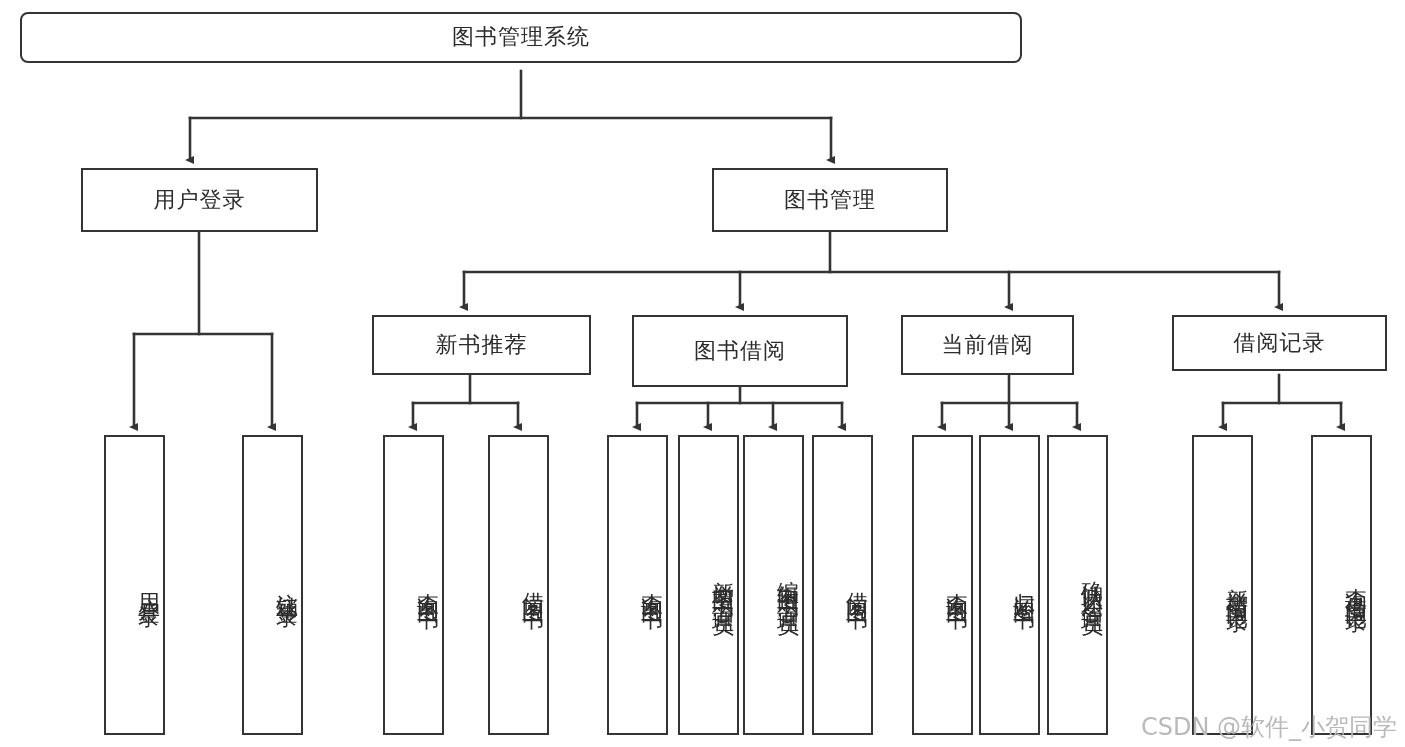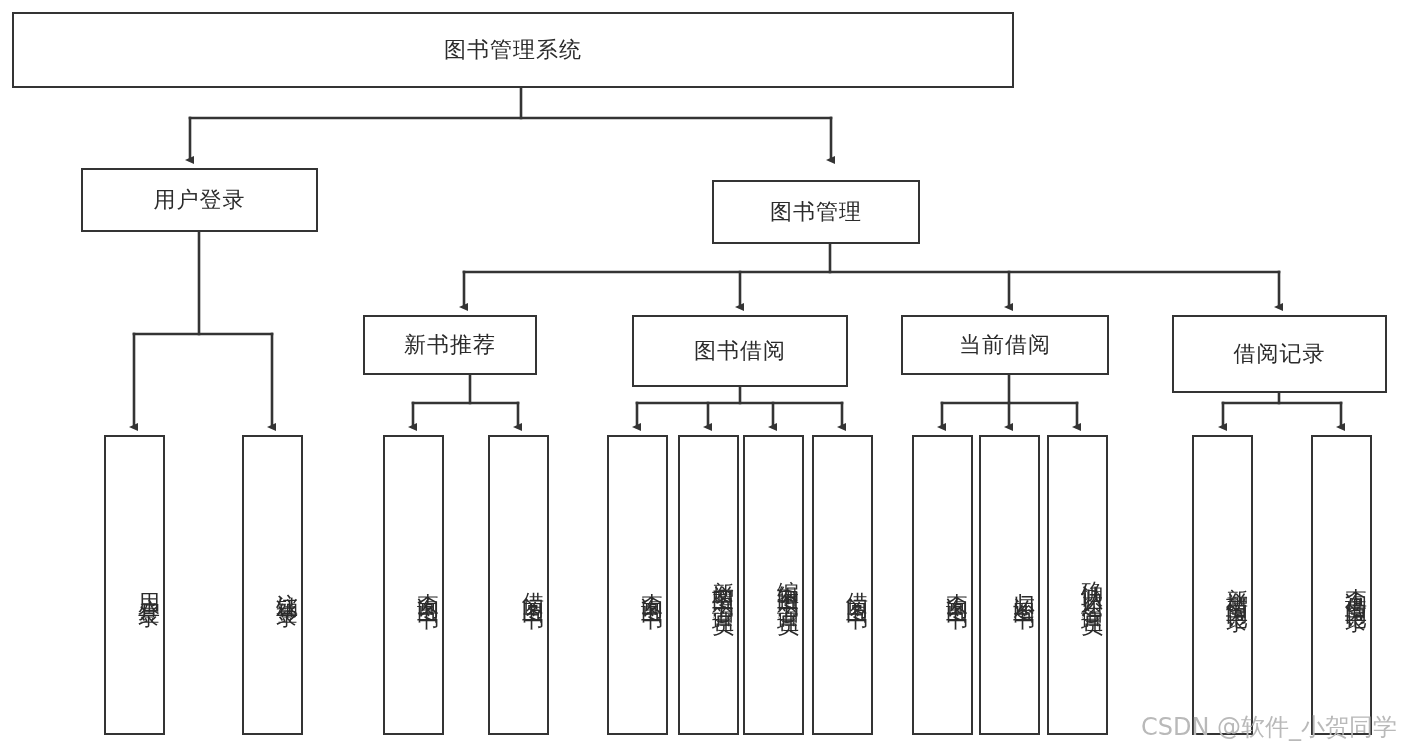--- a/index.html
+++ b/index.html
@@ -119,41 +119,41 @@
       <path d="M1009,403 L1009,427" marker-end="url(#arrow)"></path>
       <path d="M1077,403 L1077,427" marker-end="url(#arrow)"></path>
 
       <path d="M1279,375 L1279,403"></path>
       <path d="M1223,403 L1341,403"></path>
       <path d="M1223,403 L1223,427" marker-end="url(#arrow)"></path>
       <path d="M1341,403 L1341,427" marker-end="url(#arrow)"></path>
     </g>
   </svg>
 
-  <div class="node horiz" style="left:12px; top:12px; width:1002px; height:76px;">
+  <div class="node horiz" style="left:20px; top:12px; width:1002px; height:51px;border-radius:8px;">
     <span>图书管理系统</span>
   </div>
 
   <div class="node horiz" style="left:81px; top:168px; width:237px; height:64px;">
     <span>用户登录</span>
   </div>
-  <div class="node horiz" style="left:712px; top:180px; width:208px; height:64px;">
+  <div class="node horiz" style="left:712px; top:168px; width:236px; height:64px;">
     <span>图书管理</span>
   </div>
 
-  <div class="node horiz" style="left:363px; top:315px; width:174px; height:60px;">
+  <div class="node horiz" style="left:372px; top:315px; width:219px; height:60px;">
     <span>新书推荐</span>
   </div>
   <div class="node horiz" style="left:632px; top:315px; width:216px; height:72px;">
     <span>图书借阅</span>
   </div>
-  <div class="node horiz" style="left:901px; top:315px; width:208px; height:60px;">
+  <div class="node horiz" style="left:901px; top:315px; width:173px; height:60px;">
     <span>当前借阅</span>
   </div>
-  <div class="node horiz" style="left:1172px; top:315px; width:215px; height:78px;">
+  <div class="node horiz" style="left:1172px; top:315px; width:215px; height:56px;">
     <span>借阅记录</span>
   </div>
 
   <div class="node vert" style="left:104px; top:435px; width:61px; height:300px;">
     <span class="vtext">用户登录</span>
   </div>
   <div class="node vert" style="left:242px; top:435px; width:61px; height:300px;">
     <span class="vtext">注销登录</span>
   </div>
 

